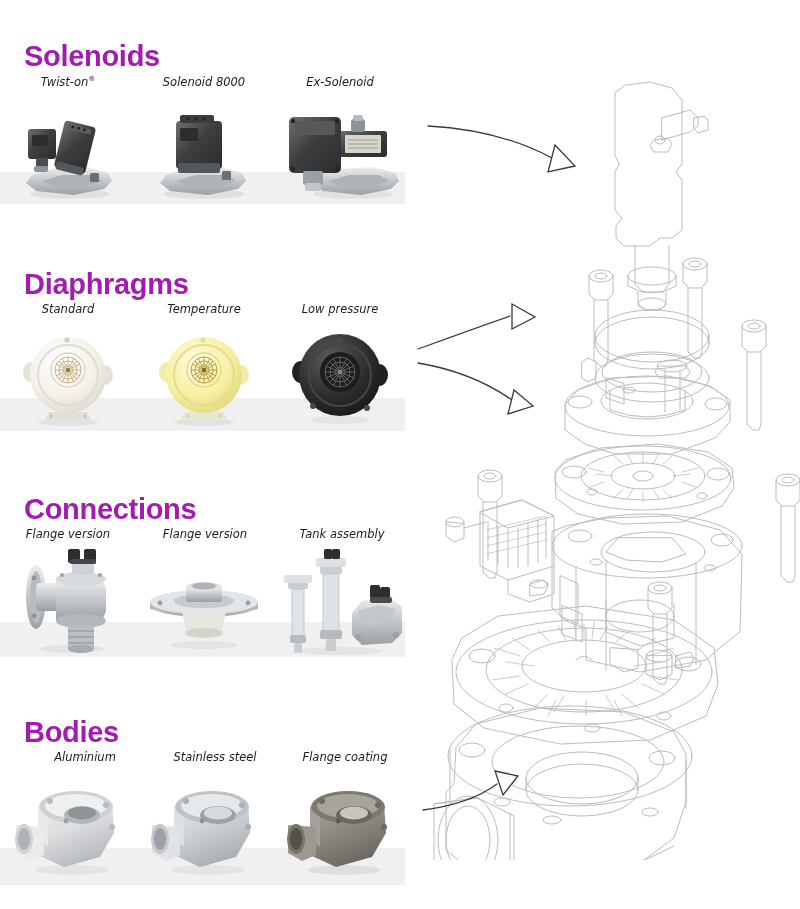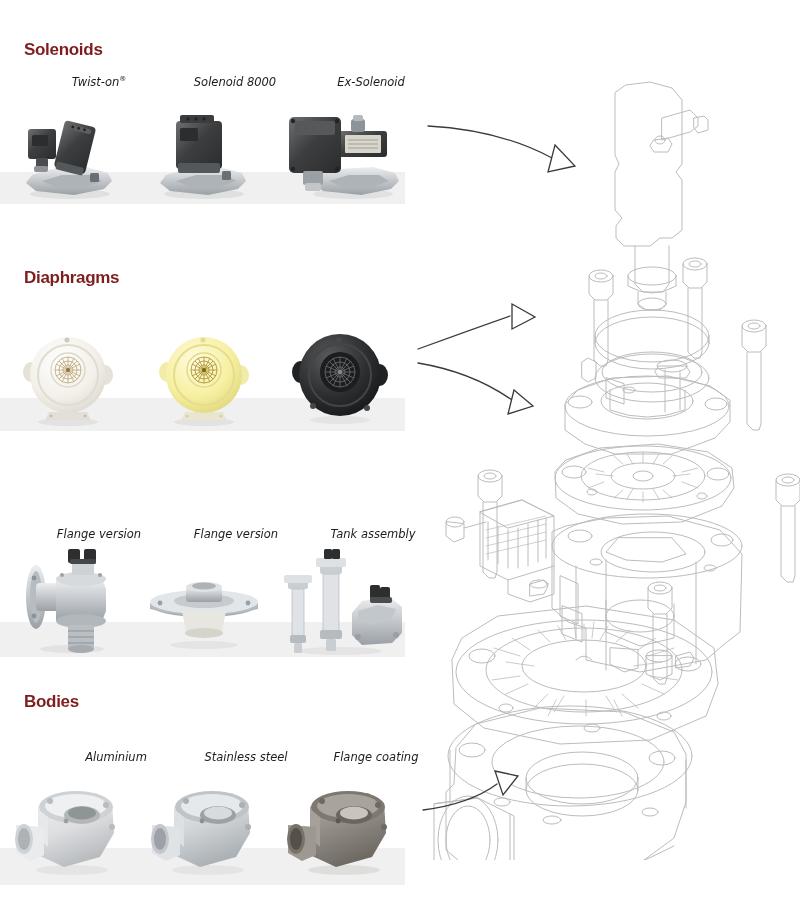--- a/index.html
+++ b/index.html
@@ -13,29 +13,28 @@
   #page {
     position: relative;
     width: 800px; height: 909px;
     background: #ffffff;
   }
 
   
   .section { position: absolute; left: 0; width: 410px; }
   .section-title {
     position: absolute; left: 24px; top: 0;
-    font-size: 17px; font-weight: bold;
-    color: #7f1d1d;
+    font-size: 29px; font-weight: bold;
+    color: #a21caf;
     letter-spacing: -0.3px;
     white-space: nowrap;
   }
   .labels {
     position: absolute; left: 0; width: 410px;
     display: flex;
-    margin-left: 31px;
   }
   .label-cell {
     width: 136px;
     text-align: center;
     font-family: "DejaVu Sans", sans-serif;
     font-style: italic;
     font-size: 11.5px;
     color: #1c1c1c;
     white-space: nowrap;
   }
@@ -362,20 +361,25 @@
           <rect x="30" y="88" width="16" height="8" rx="2" fill="#c2c6c9"></rect>
         </svg>
       </div>
     </div>
   </div>
 
   <div class="section" style="top:0;height:0;">
     <div class="section-title" style="top:268px;">Diaphragms</div>
   </div>
   <div class="shelf" style="position:absolute;top:398px;height:33px;"></div>
+  <div class="labels" style="top:302px;">
+    <div class="label-cell">Standard</div>
+    <div class="label-cell">Temperature</div>
+    <div class="label-cell">Low pressure</div>
+  </div>
   <div class="products" style="top:320px;height:110px;">
     <div class="prod-cell">
       <svg width="110" height="110" viewBox="0 0 110 110">
         <defs>
           <radialGradient id="dStd" cx="0.4" cy="0.32" r="0.78">
             <stop offset="0" stop-color="#ffffff"></stop>
               <stop offset="0.6" stop-color="#f3f0e9"></stop>
             <stop offset="1" stop-color="#d9d5cb"></stop>
           </radialGradient>
         </defs>
@@ -451,20 +455,21 @@
           <path d="M48 38 L62 66 M62 38 L48 66 M41 46 L69 58 M41 58 L69 46"></path>
         </g>
         <circle cx="55" cy="52" r="2" fill="#8a8c8e"></circle>
         <circle cx="54" cy="20" r="3" fill="#46484a"></circle>
         <circle cx="28" cy="86" r="3" fill="#46484a"></circle>
         <circle cx="82" cy="88" r="3" fill="#46484a"></circle>
       </svg>
     </div>
   </div>
 
+  <div class="section-title" style="position:absolute;left:24px;top:493px;">Connections</div>
   <div class="shelf" style="position:absolute;top:622px;height:35px;"></div>
   <div class="labels" style="top:527px;justify-content:space-between;">
     <div class="label-cell">Flange version</div>
     <div class="label-cell">Flange version</div>
     <div class="label-cell">Tank assembly</div>
   </div>
   <div class="products" style="top:545px;height:112px;">
     <div class="prod-cell">
       <svg width="124" height="112" viewBox="0 0 124 112">
         <ellipse cx="66" cy="104" rx="32" ry="4" fill="#cdcdcd" opacity="0.4"></ellipse>
@@ -533,21 +538,21 @@
           <rect x="96" y="40" width="10" height="14" rx="2" fill="#2c2e30"></rect>
           <rect x="106" y="42" width="10" height="13" rx="2" fill="#2c2e30"></rect>
           <rect x="96" y="52" width="22" height="6" rx="2" fill="#4a4c4e"></rect>
           <circle cx="84" cy="92" r="3" fill="#9aa0a5"></circle>
           <circle cx="122" cy="90" r="3" fill="#9aa0a5"></circle>
         </g>
       </svg>
     </div>
   </div>
 
-  <div class="section-title" style="position:absolute;left:24px;top:692px;">Bodies</div>
+  <div class="section-title" style="position:absolute;left:24px;top:716px;">Bodies</div>
   <div class="shelf" style="position:absolute;top:848px;height:37px;"></div>
   <div class="labels" style="top:750px;padding-left:20px;">
     <div class="label-cell">Aluminium</div>
     <div class="label-cell">Stainless steel</div>
     <div class="label-cell">Flange coating</div>
   </div>
   <div class="products" style="top:775px;height:105px;">
     <div class="prod-cell">
       <svg width="120" height="105" viewBox="0 0 120 105">
         <defs>

